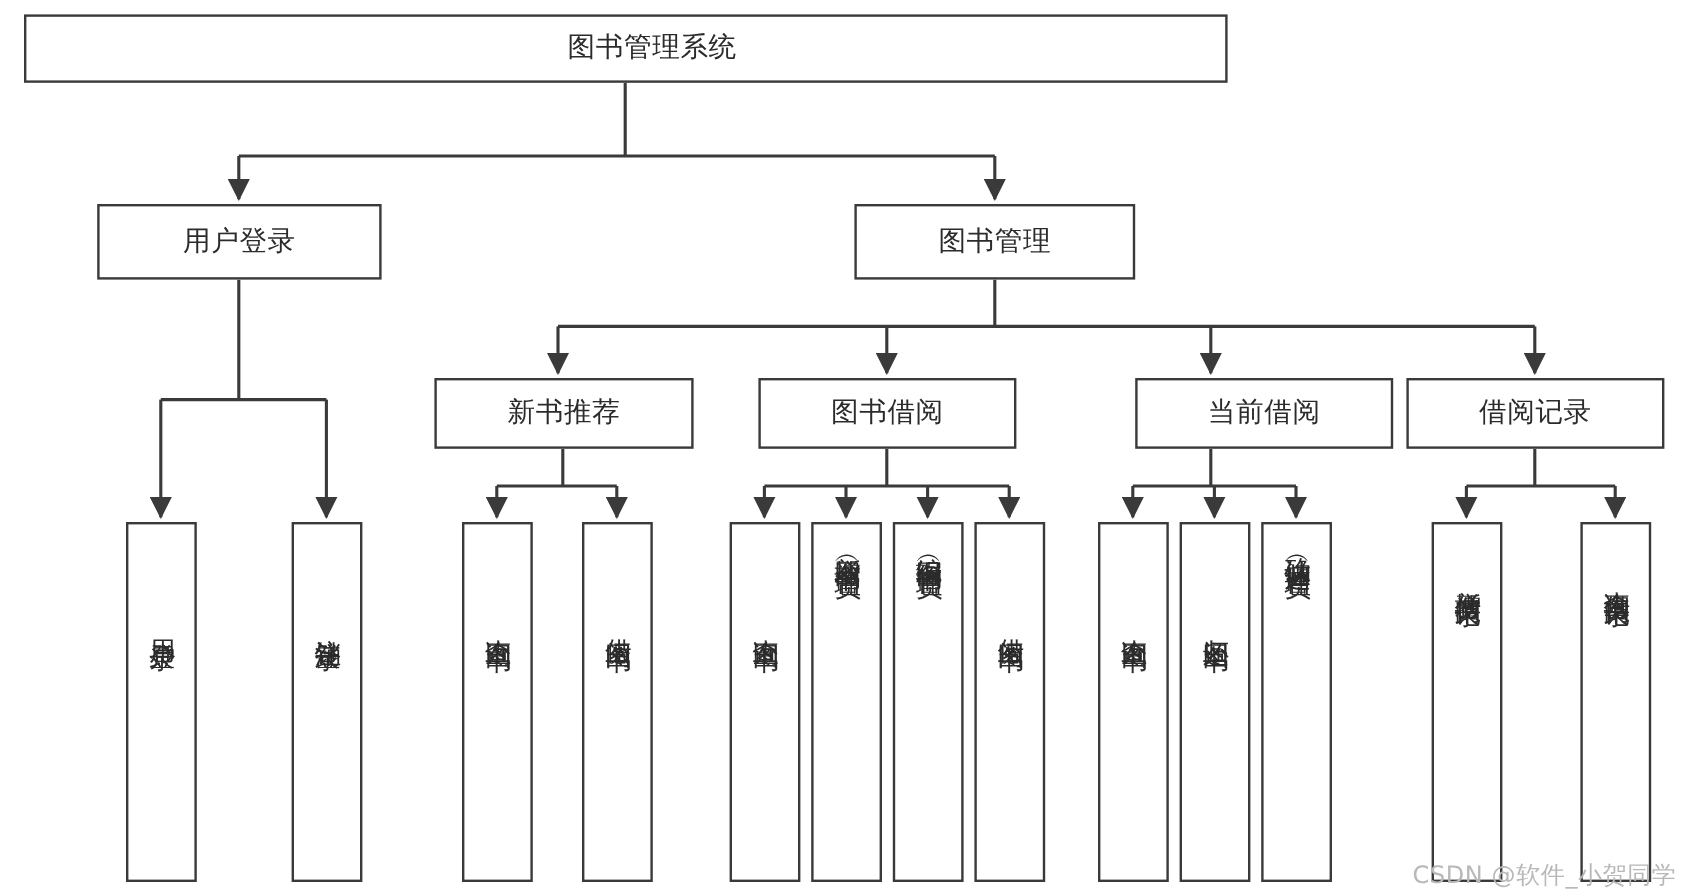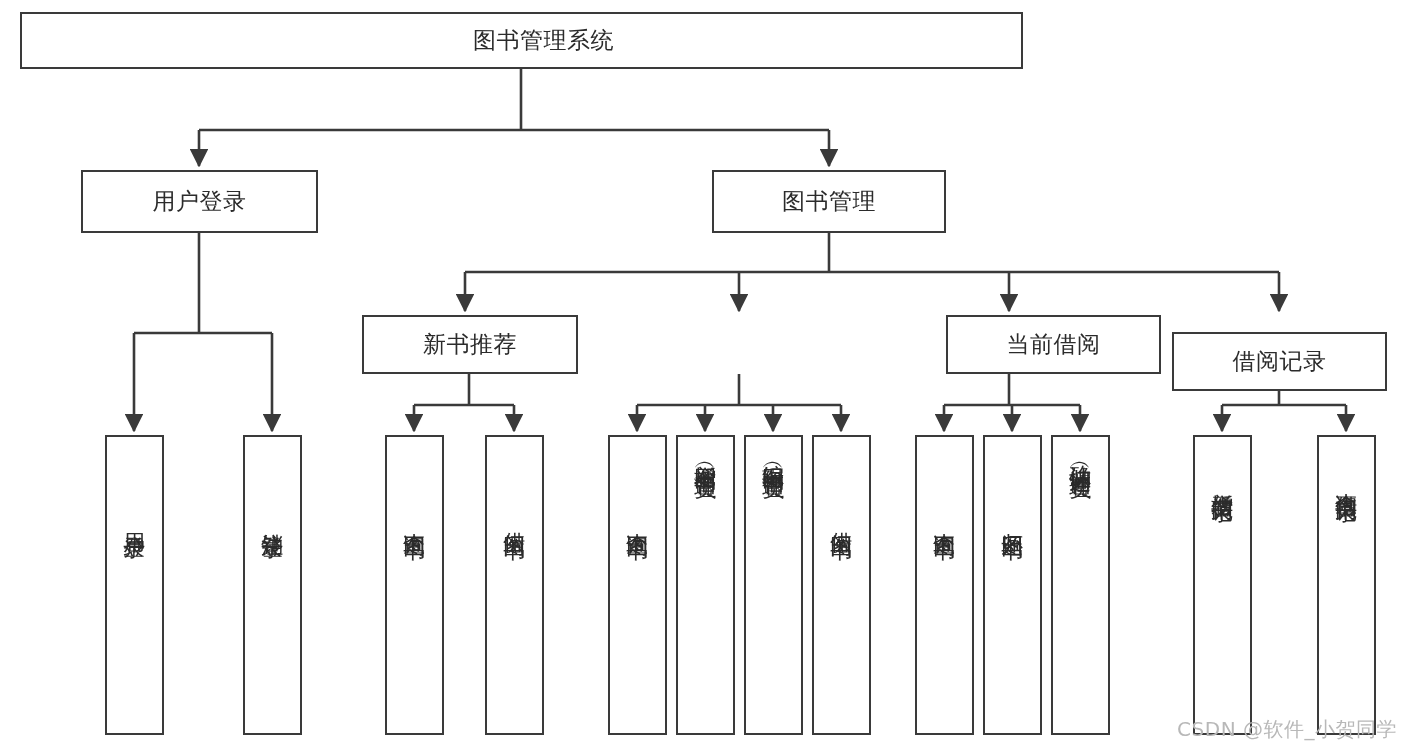--- a/index.html
+++ b/index.html
@@ -139,26 +139,29 @@
   </div>
 
   <div class="node horizontal" style="left:362px; top:315px; width:216px; height:59px;">
     <span class="node-label">新书推荐</span>
   </div>
 
   <div class="node horizontal" style="left:712px; top:170px; width:234px; height:63px;">
     <span class="node-label">图书管理</span>
   </div>
 
+  <div class="node horizontal" style="left:632px; top:315px; width:215px; height:59px;">
+    <span class="node-label">图书借阅</span>
+  </div>
 
   <div class="node horizontal" style="left:946px; top:315px; width:215px; height:59px;">
     <span class="node-label">当前借阅</span>
   </div>
 
-  <div class="node horizontal" style="left:1172px; top:332px; width:215px; height:59px;">
+  <div class="node horizontal" style="left:1172px; top:315px; width:215px; height:59px;">
     <span class="node-label">借阅记录</span>
   </div>
 
   <div class="node vertical" style="left:105px; top:435px; width:59px; height:300px; padding-top:78px;">
     <span class="node-label">用户登录</span>
   </div>
 
   <div class="node vertical" style="left:243px; top:435px; width:59px; height:300px; padding-top:78px;">
     <span class="node-label">注销登录</span>
   </div>

